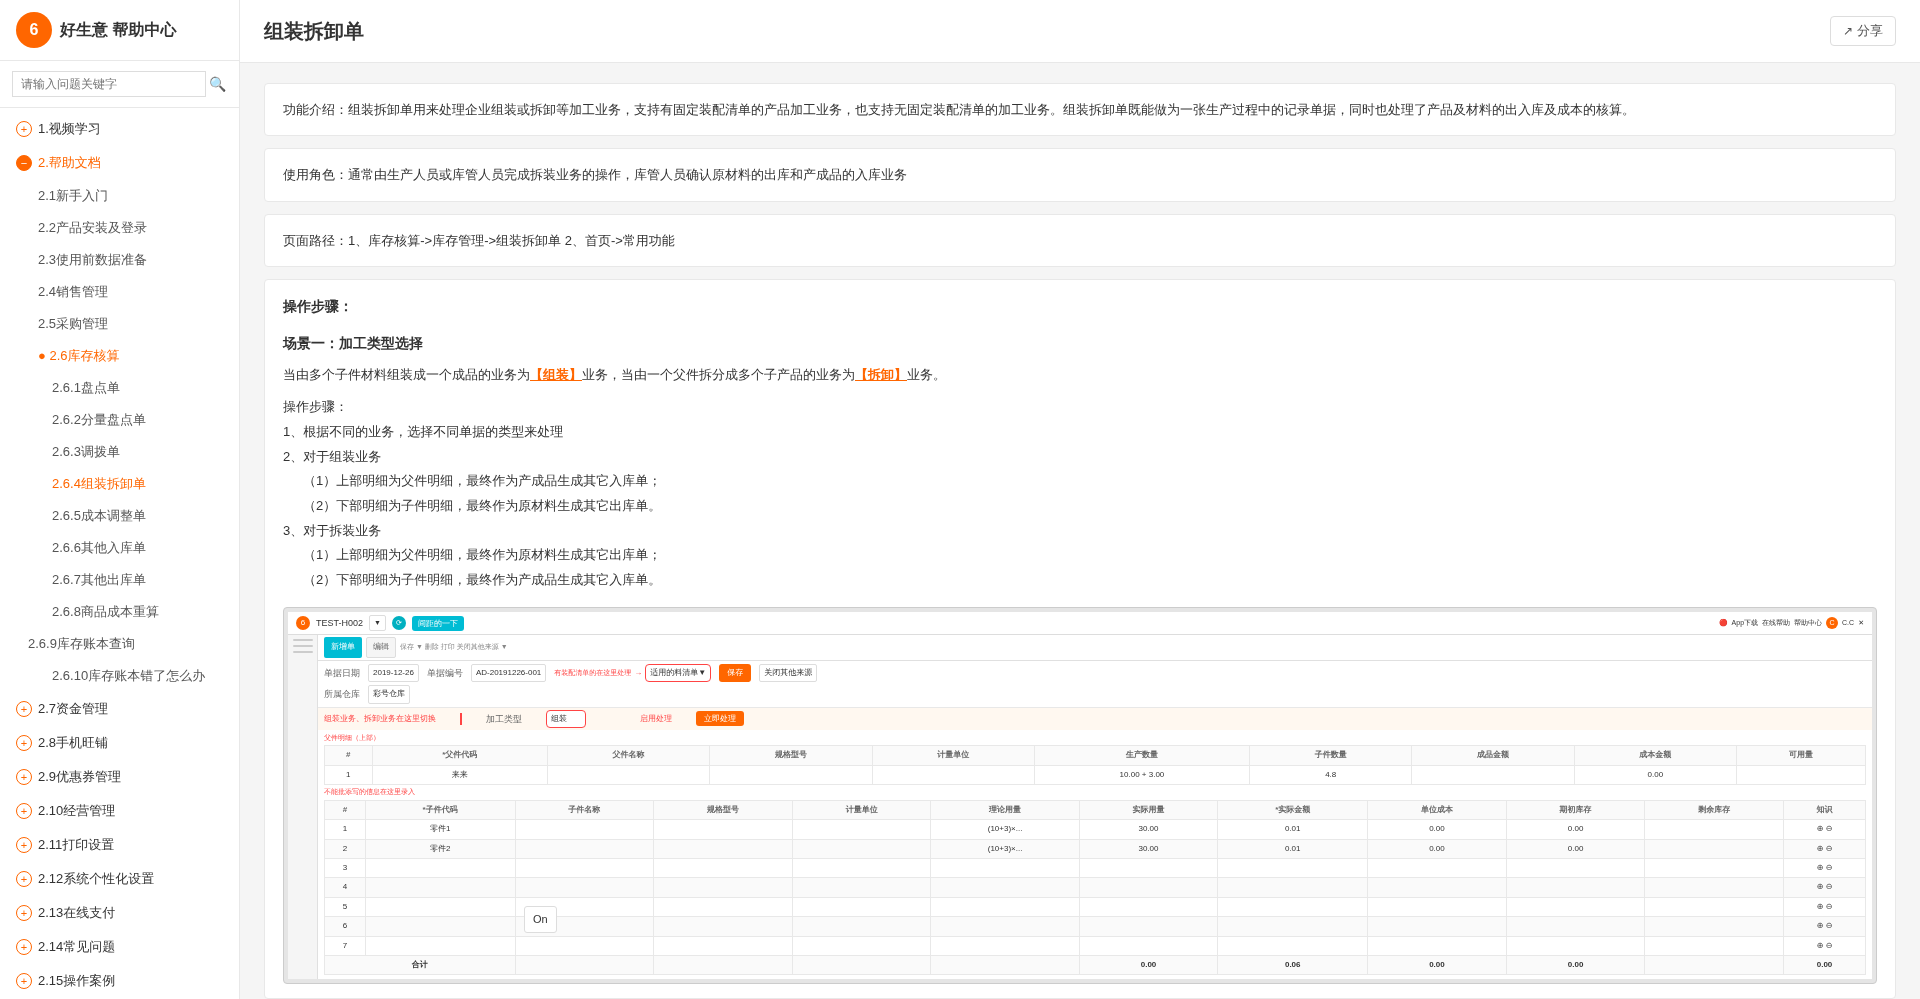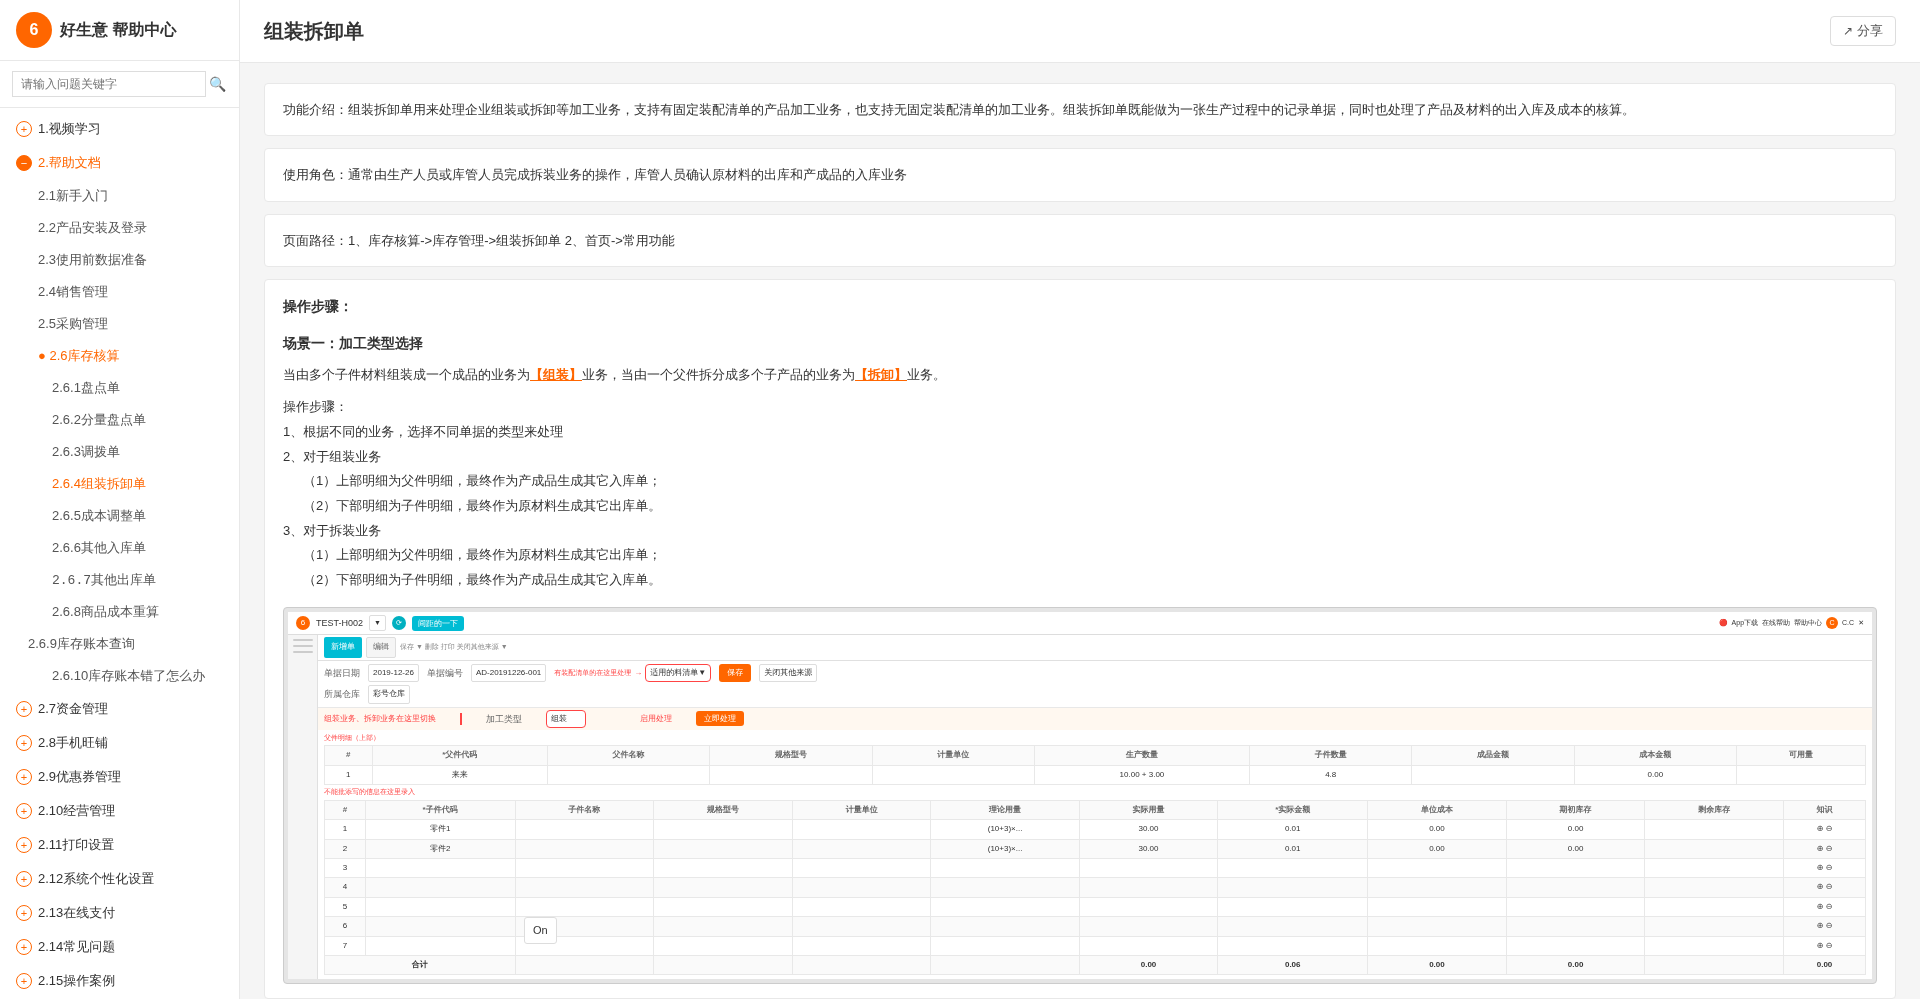--- a/index.html
+++ b/index.html
@@ -321,21 +321,21 @@
     <div class="nav-sub-item">2.3使用前数据准备</div>
     <div class="nav-sub-item">2.4销售管理</div>
     <div class="nav-sub-item">2.5采购管理</div>
     <div class="nav-sub-item" style="color:#f60;">● 2.6库存核算</div>
     <div class="nav-sub-item" style="padding-left:52px;">2.6.1盘点单</div>
     <div class="nav-sub-item" style="padding-left:52px;">2.6.2分量盘点单</div>
     <div class="nav-sub-item" style="padding-left:52px;">2.6.3调拨单</div>
     <div class="nav-sub-item active" style="padding-left:52px;color:#f60;">2.6.4组装拆卸单</div>
     <div class="nav-sub-item" style="padding-left:52px;">2.6.5成本调整单</div>
     <div class="nav-sub-item" style="padding-left:52px;">2.6.6其他入库单</div>
-    <div class="nav-sub-item" style="padding-left:52px;font-family:Liberation Mono, monospace;">2.6.7其他出库单</div>
+    <div class="nav-sub-item" style="padding-left:52px;">2.6.7其他出库单</div>
     <div class="nav-sub-item" style="padding-left:52px;">2.6.8商品成本重算</div>
     <div class="nav-sub-item" style="padding-left:28px;">2.6.9库存账本查询</div>
     <div class="nav-sub-item" style="padding-left:52px;">2.6.10库存账本错了怎么办</div>
     <div class="nav-item">
       <div class="plus-icon">+</div>
       <span>2.7资金管理</span>
     </div>
     <div class="nav-item">
       <div class="plus-icon">+</div>
       <span>2.8手机旺铺</span>
@@ -650,17 +650,17 @@
                       <td></td>
                       <td>0.00</td>
                     </tr>
                   </tfoot>
                 </table>
               </div>
             </div>
           </div>
         </div>
 
-        <div style="position:absolute;bottom:39px;left:240px;background:#fff;border:1px solid #ddd;border-radius:3px;padding:3px 8px;font-size:11px;color:#333;">On</div>
+        <div style="position:absolute;bottom:50px;left:240px;background:#fff;border:1px solid #ddd;border-radius:3px;padding:3px 8px;font-size:11px;color:#333;">On</div>
       </div>
     </div>
   </div>
 </div>
 
 </body></html>

